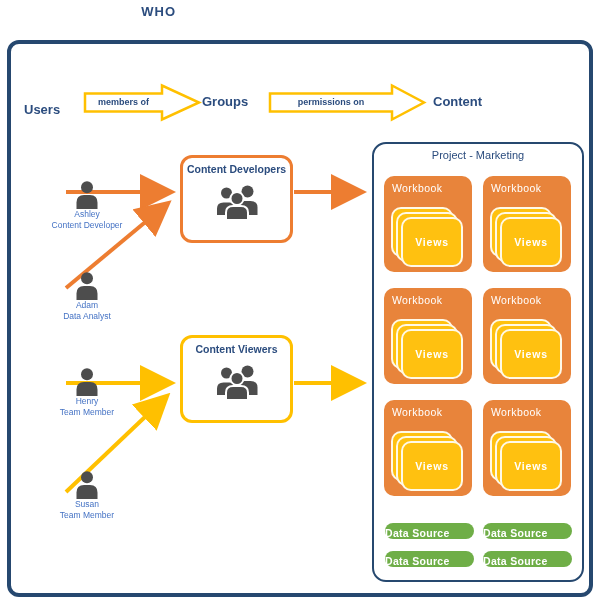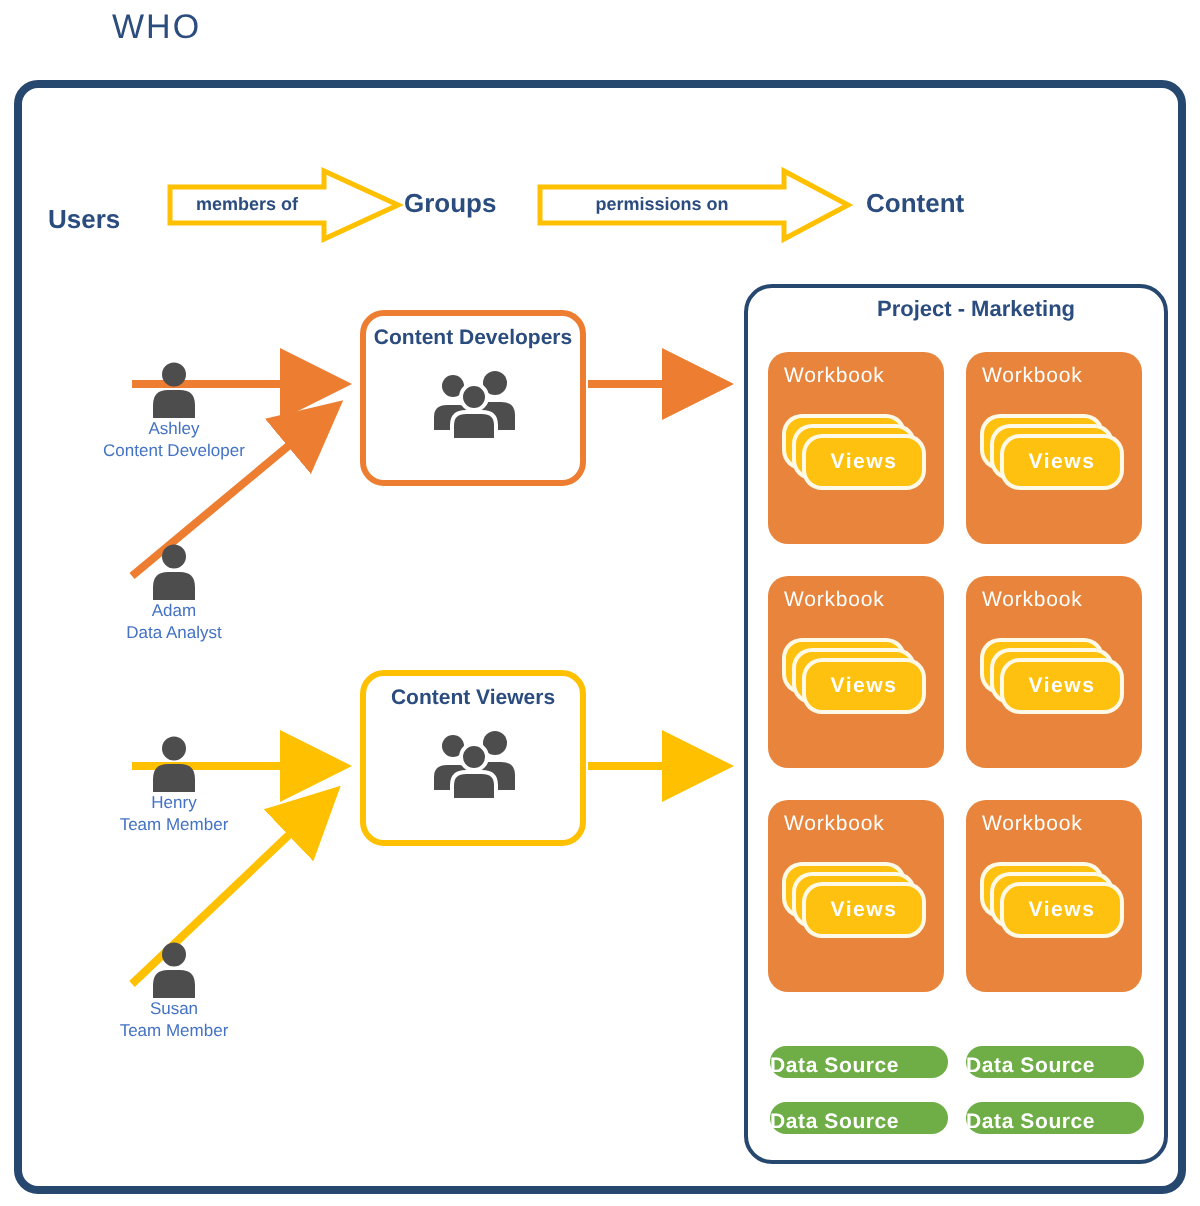--- a/index.html
+++ b/index.html
@@ -1,37 +1,37 @@
 <!DOCTYPE html>
 <html><head>
 <meta charset="utf-8">
 <style>
   html,body{margin:0;padding:0;background:#ffffff;}
   .stage{position:relative;width:600px;height:603px;font-family:"Liberation Sans",sans-serif;overflow:hidden;background:#fff;}
   .abs{position:absolute;}
   .navy{color:#2B4C7E;}
-  .hdr{font-size:17px;font-weight:normal;letter-spacing:1px;text-align:left;}
+  .hdr{font-size:13px;font-weight:bold;letter-spacing:1px;text-align:right;}
   .site-box{left:7px;top:40px;width:578px;height:549px;border:4px solid #26486F;border-radius:12px;background:#fff;}
   .site-title{left:0;top:50px;width:600px;text-align:center;font-size:14px;font-weight:bold;}
   .flow-label{font-size:13px;font-weight:bold;}
   .blockarrow-label{font-size:9px;font-weight:bold;text-align:center;}
   .person{width:80px;text-align:center;padding-left:39px;}
   .person svg{display:block;margin:0 auto;}
   .person-name{font-size:8.5px;color:#4472C4;line-height:11px;}
   .group-box{width:107px;height:82px;background:#fff;border-radius:12px;text-align:center;}
   .group-box.dev{border:3px solid #ED7D31;}
   .group-box.view{border:3px solid #FFC000;}
   .group-label{font-size:10.5px;font-weight:bold;margin-top:5px;}
   .group-box svg{display:block;margin:10px auto 0;}
   .project-box{left:372px;top:142px;width:208px;height:436px;border:2px solid #26486F;border-radius:14px;background:#fff;}
-  .project-title{left:372px;top:149px;width:212px;text-align:center;font-size:11px;font-weight:bold;padding-left:10px;}
+  .project-title{left:372px;top:149px;width:212px;text-align:center;font-size:11px;font-weight:normal;}
   .workbook{position:absolute;width:88px;height:96px;background:#E8843B;border-radius:10px;}
   .wb-label{color:#fff;font-size:10.5px;font-weight:normal;letter-spacing:.4px;padding:6px 0 0 8px;}
   .views-stack{position:absolute;left:7px;top:31px;width:74px;height:58px;}
-  .vlayer{position:absolute;width:62px;height:28px;border-radius:10px;background:#FFC110;border:2px solid rgba(255,255,255,0.9);box-sizing:border-box;}
+  .vlayer{position:absolute;width:62px;height:50px;border-radius:10px;background:#FFC110;border:2px solid rgba(255,255,255,0.9);box-sizing:border-box;}
   .vl0{left:0;top:0;}
   .vl1{left:5px;top:5px;}
   .vl2{left:10px;top:10px;display:flex;align-items:center;justify-content:center;}
   .views-text{color:#fff;font-size:10.5px;font-weight:bold;letter-spacing:.8px;}
   .datasource{position:absolute;width:89px;height:16px;background:#6FAE47;border-radius:9px;color:#fff;font-size:10.5px;font-weight:bold;text-align:left;line-height:20px;letter-spacing:.3px;}
   svg.overlay{position:absolute;left:0;top:0;pointer-events:none;}
 </style>
 </head>
 <body>
 

